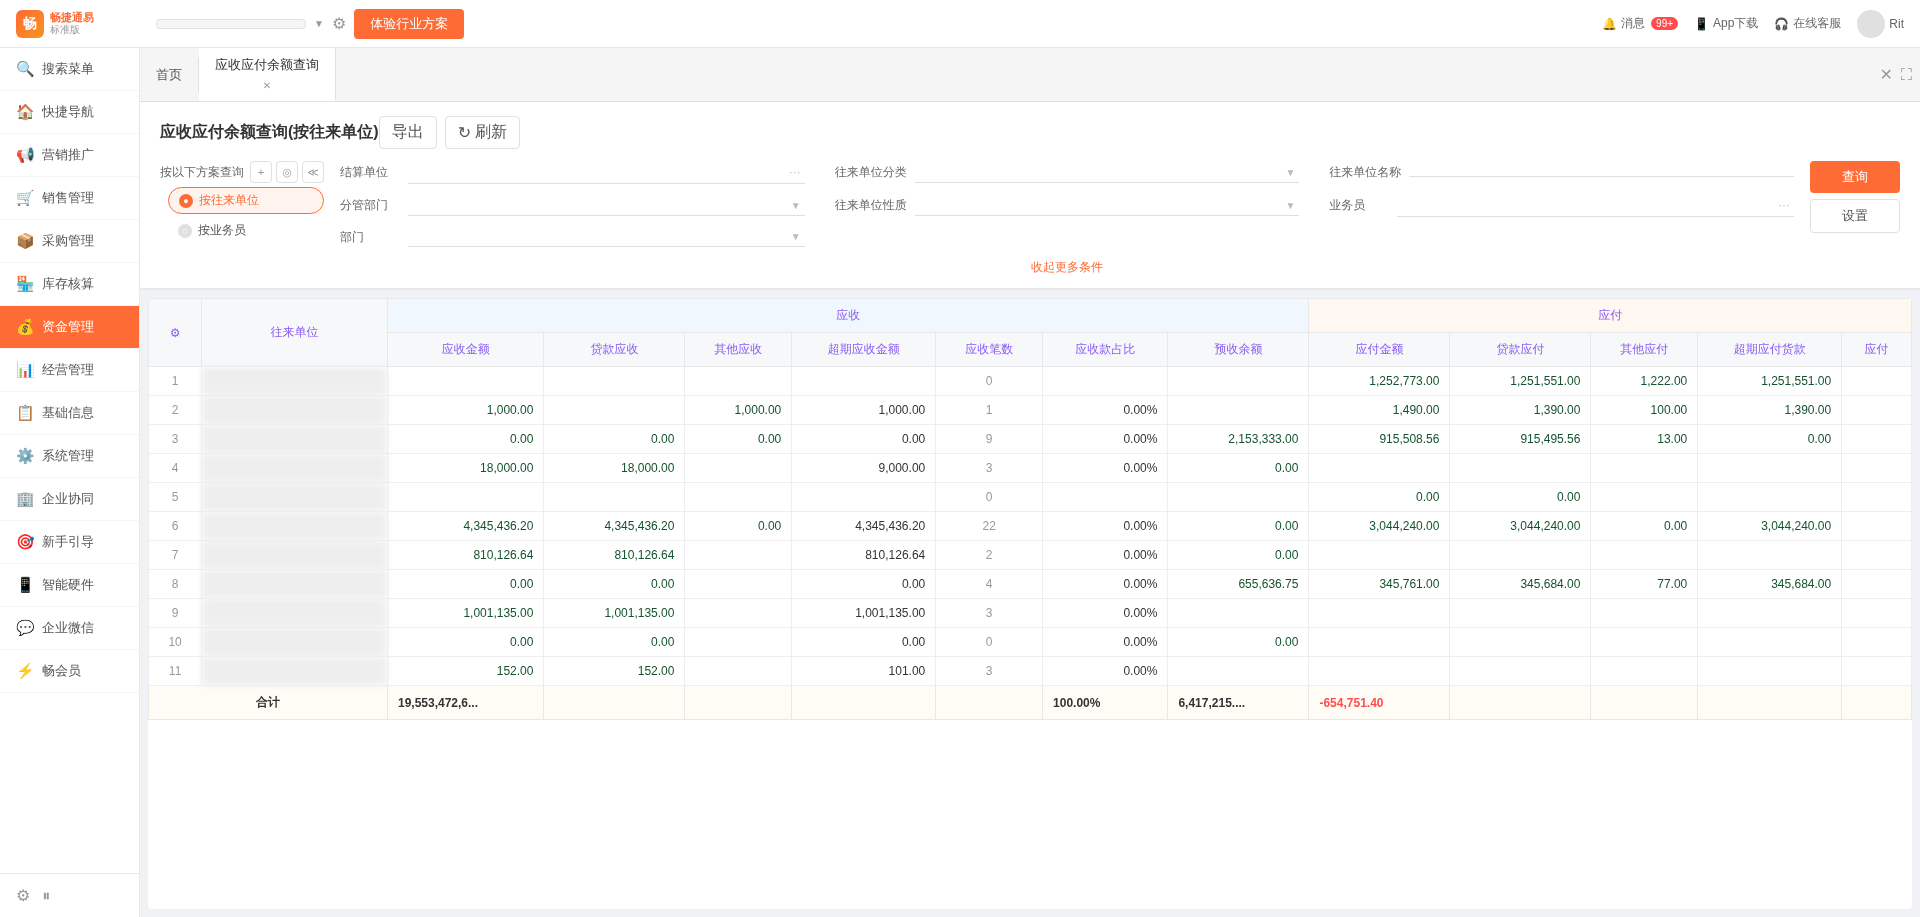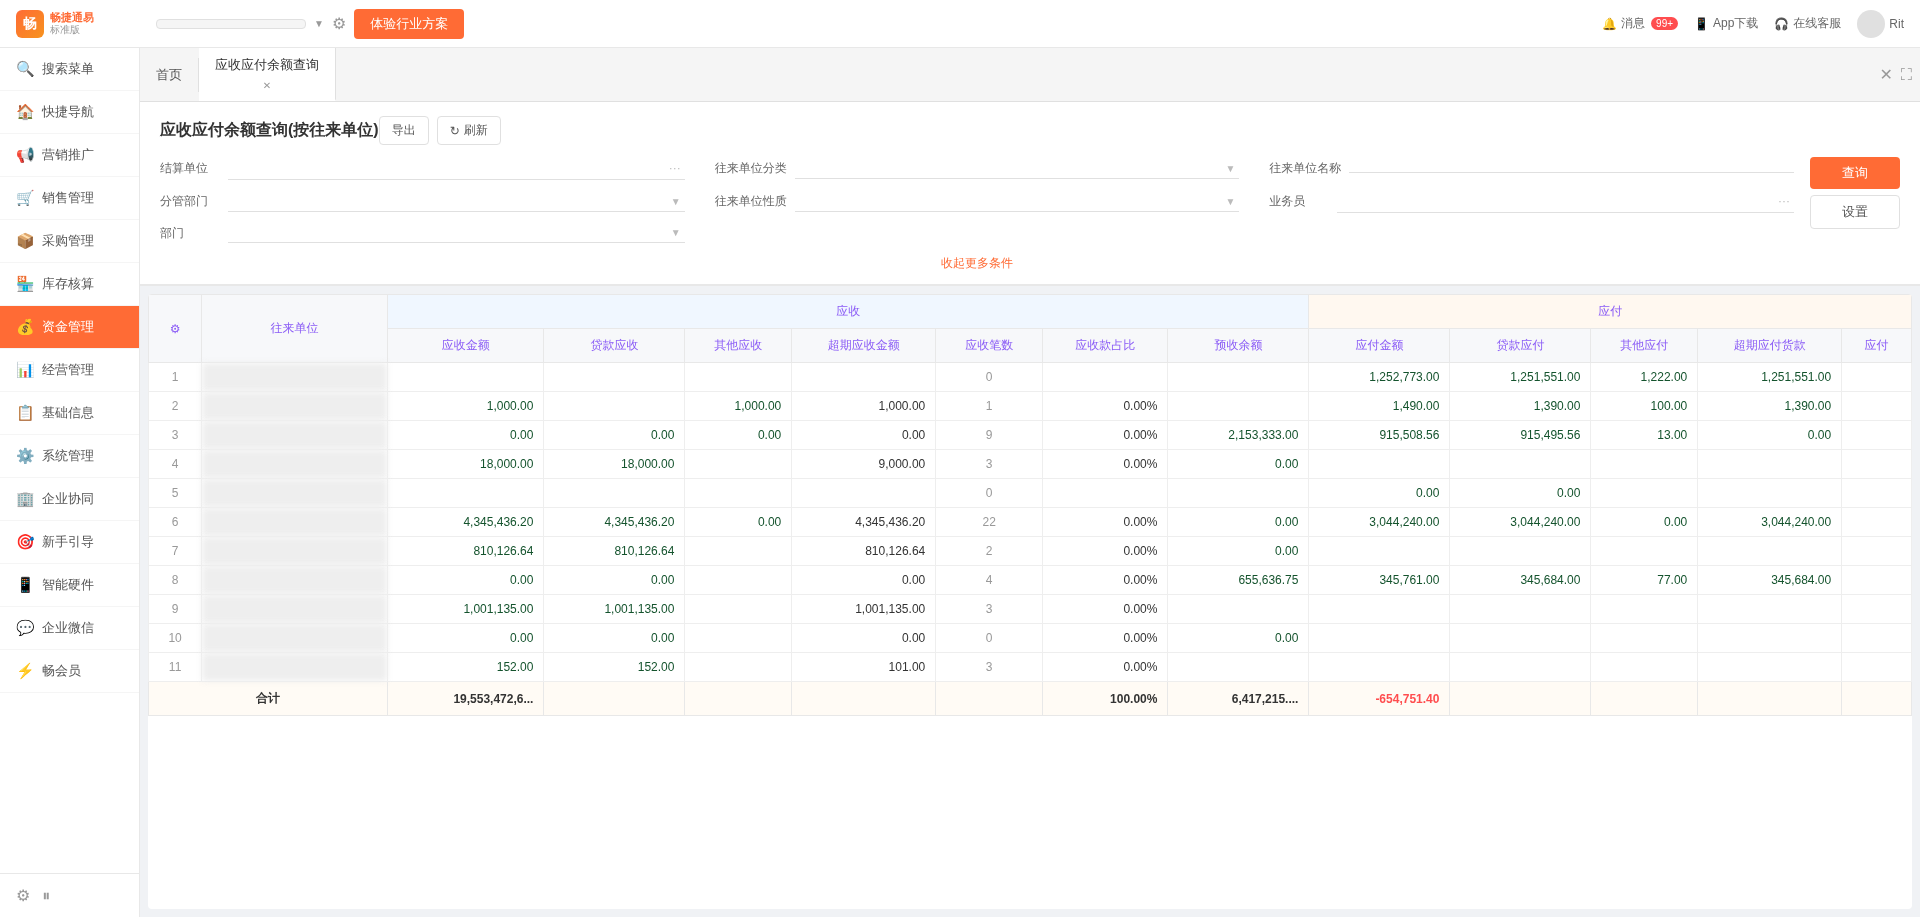--- a/index.html
+++ b/index.html
@@ -116,21 +116,21 @@
       display: flex; align-items: center; gap: 8px; padding-right: 8px;
     }
     .tab-bar-btn { cursor: pointer; color: #999; font-size: 16px; }
     .page-title-row {
       display: flex; align-items: center; justify-content: flex-start;
     }
     .page-title { font-size: 16px; font-weight: 600; color: #333; }
     .page-actions { display: flex; gap: 8px; }
     .btn-action {
       padding: 5px 12px; border-radius: 4px; cursor: pointer;
-      font-size: 12px; border: 1px solid #e0e0e0; background: #fff; color: #555;
+      font-size: 16px; border: 1px solid #e0e0e0; background: #fff; color: #555;
       display: flex; align-items: center; gap: 4px;
     }
 
     
     .filter-area {
       background: #fff;
       padding: 12px 20px;
       border-bottom: 1px solid #e8e8e8;
     }
     .filter-scheme {
@@ -212,21 +212,20 @@
       border: 1px solid #eee;
       color: #333; text-align: right; white-space: nowrap;
     }
     tbody td.td-index { text-align: center; color: #999; }
     tbody td.td-name { text-align: left; color: #333; }
     tbody td.td-link { color: #14532d; cursor: pointer; }
     tfoot td {
       padding: 8px 10px;
       border: 1px solid #e8e8e8;
       font-weight: 600; background: #fffbf5;
-      text-align: right;
     }
     tfoot td.td-label { text-align: center; color: #333; }
     .blurred { filter: blur(3px); user-select: none; }
     .negative { color: #ff4d4f !important; }
   </style>
 </head>
 <body>
 
 <div class="top-bar">
   <div class="logo-area">
@@ -358,20 +357,40 @@
         <button class="btn-action">
           <span>↻</span>
           <span>刷新</span>
         </button>
       </div>
     </div>
 
     <div class="filter-area">
       <div style="display:flex;gap:16px;align-items:flex-start">
 
+        <div style="min-width:160px">
+          <div class="filter-scheme">
+            <span>按以下方案查询</span>
+            <div class="scheme-icons">
+              <div class="scheme-icon">+</div>
+              <div class="scheme-icon">◎</div>
+              <div class="scheme-icon">≪</div>
+            </div>
+          </div>
+          <div class="scheme-options">
+            <div class="scheme-option active">
+              <div class="scheme-dot orange">●</div>
+              <span>按往来单位</span>
+            </div>
+            <div class="scheme-option">
+              <div class="scheme-dot gray">○</div>
+              <span>按业务员</span>
+            </div>
+          </div>
+        </div>
 
         <div style="flex:1">
           <div style="display:grid;grid-template-columns:1fr 1fr 1fr;gap:10px 30px;margin-bottom:8px">
 
             <div class="filter-field">
               <span class="field-label">结算单位</span>
               <div class="field-input">
                 <span></span>
                 <span class="field-dots">···</span>
               </div>

